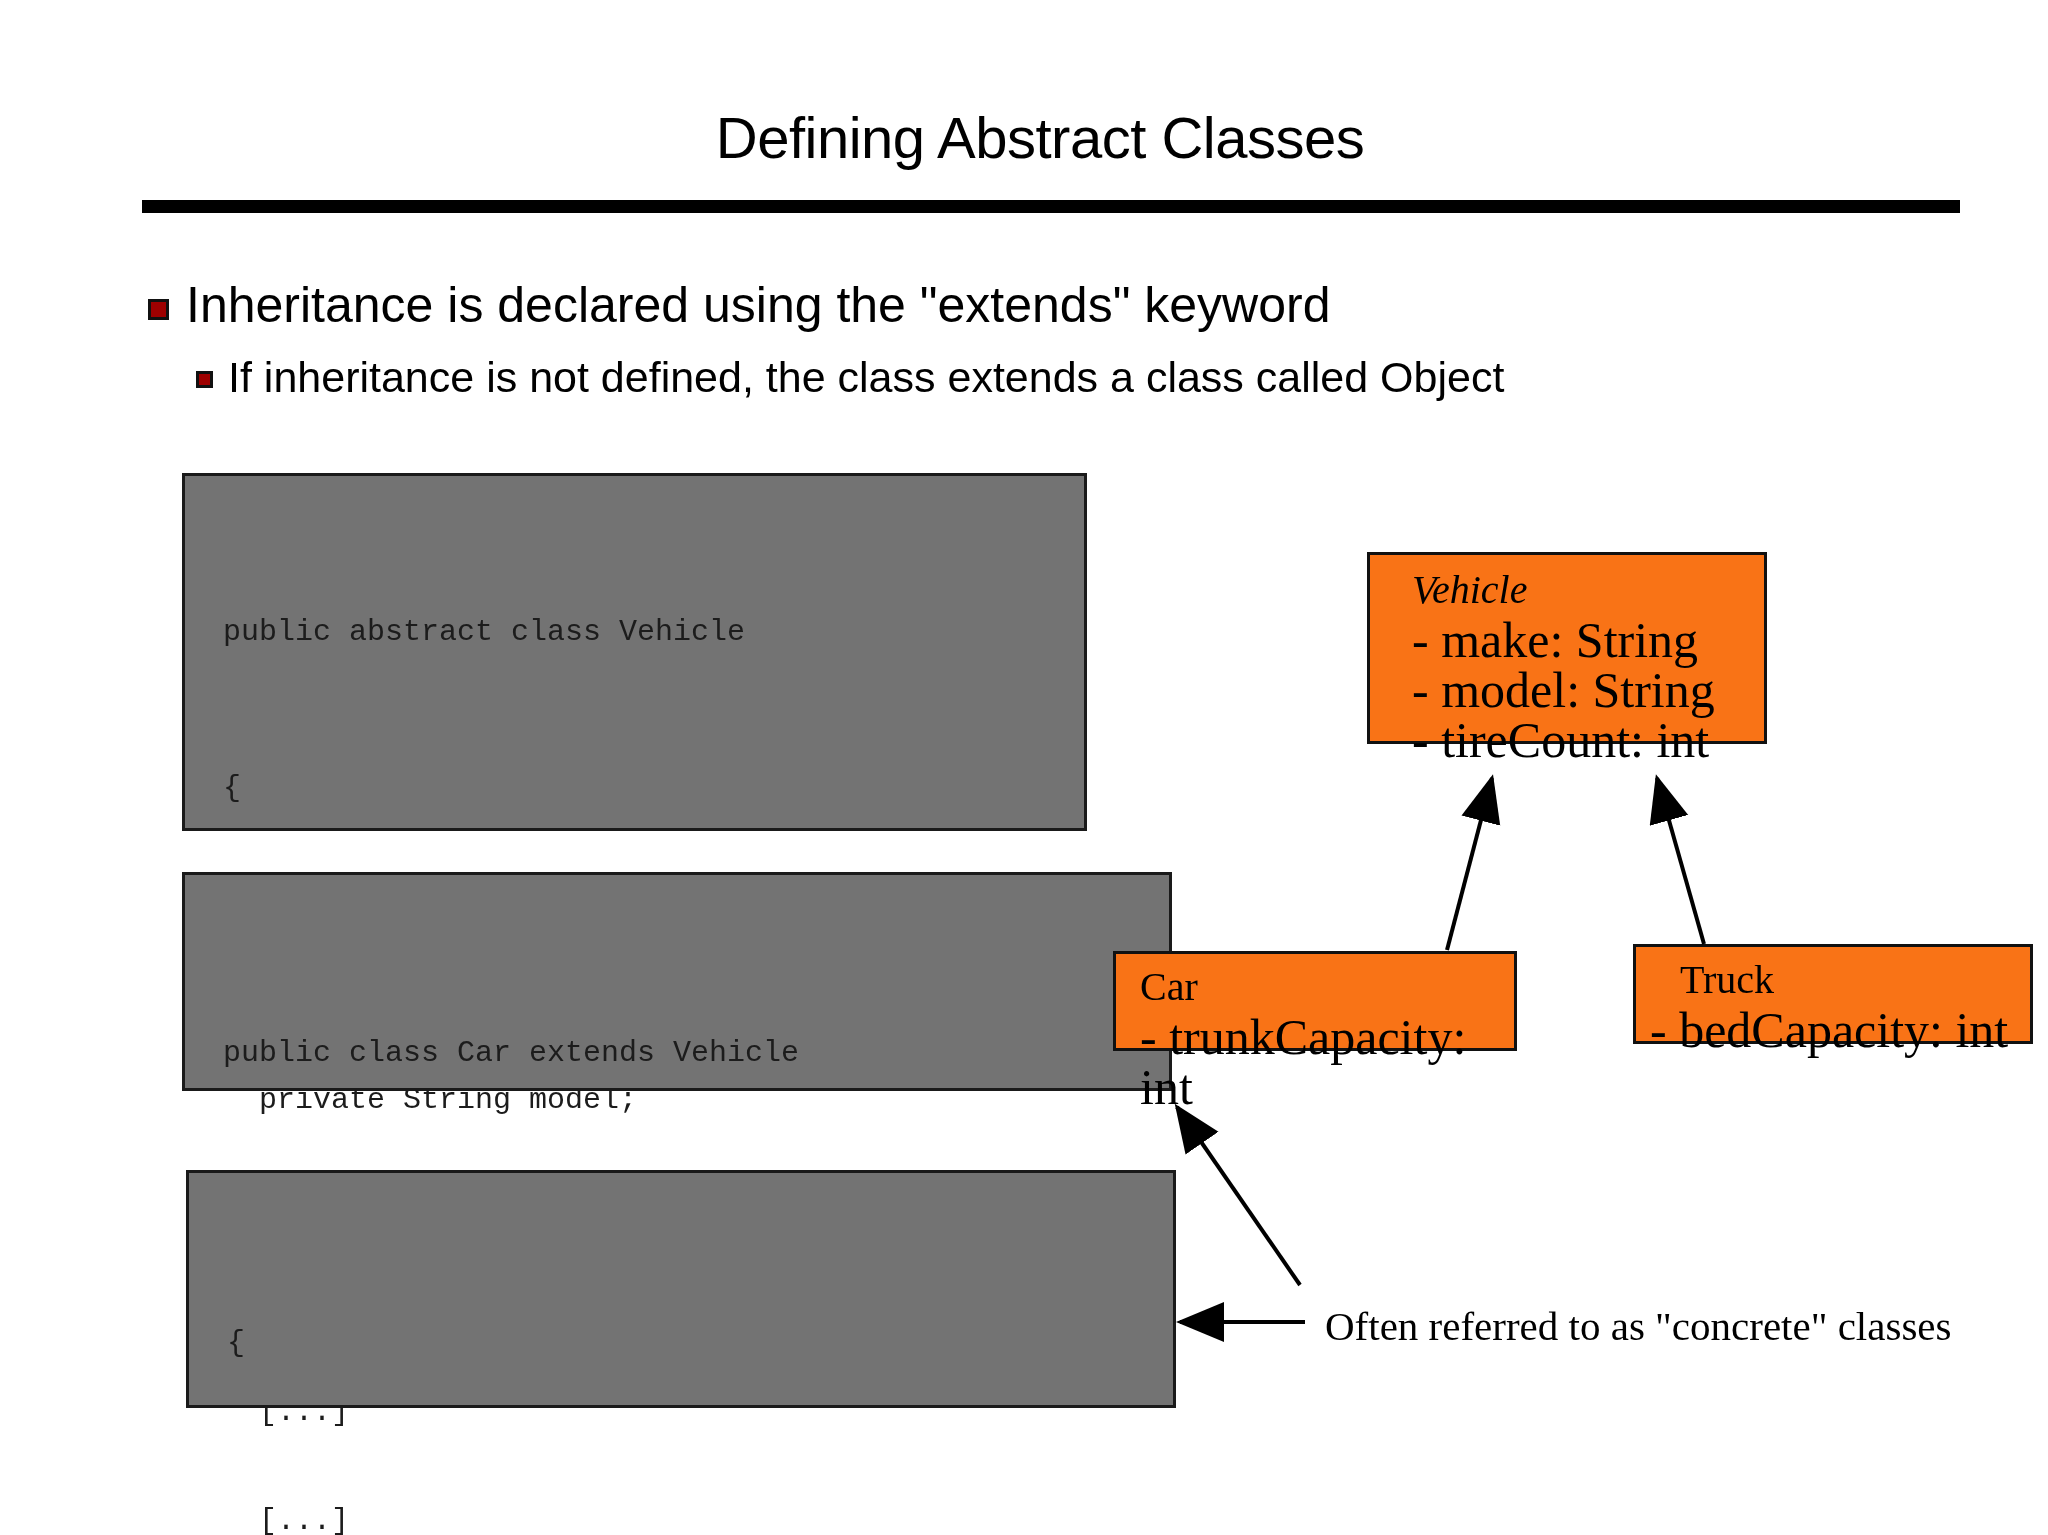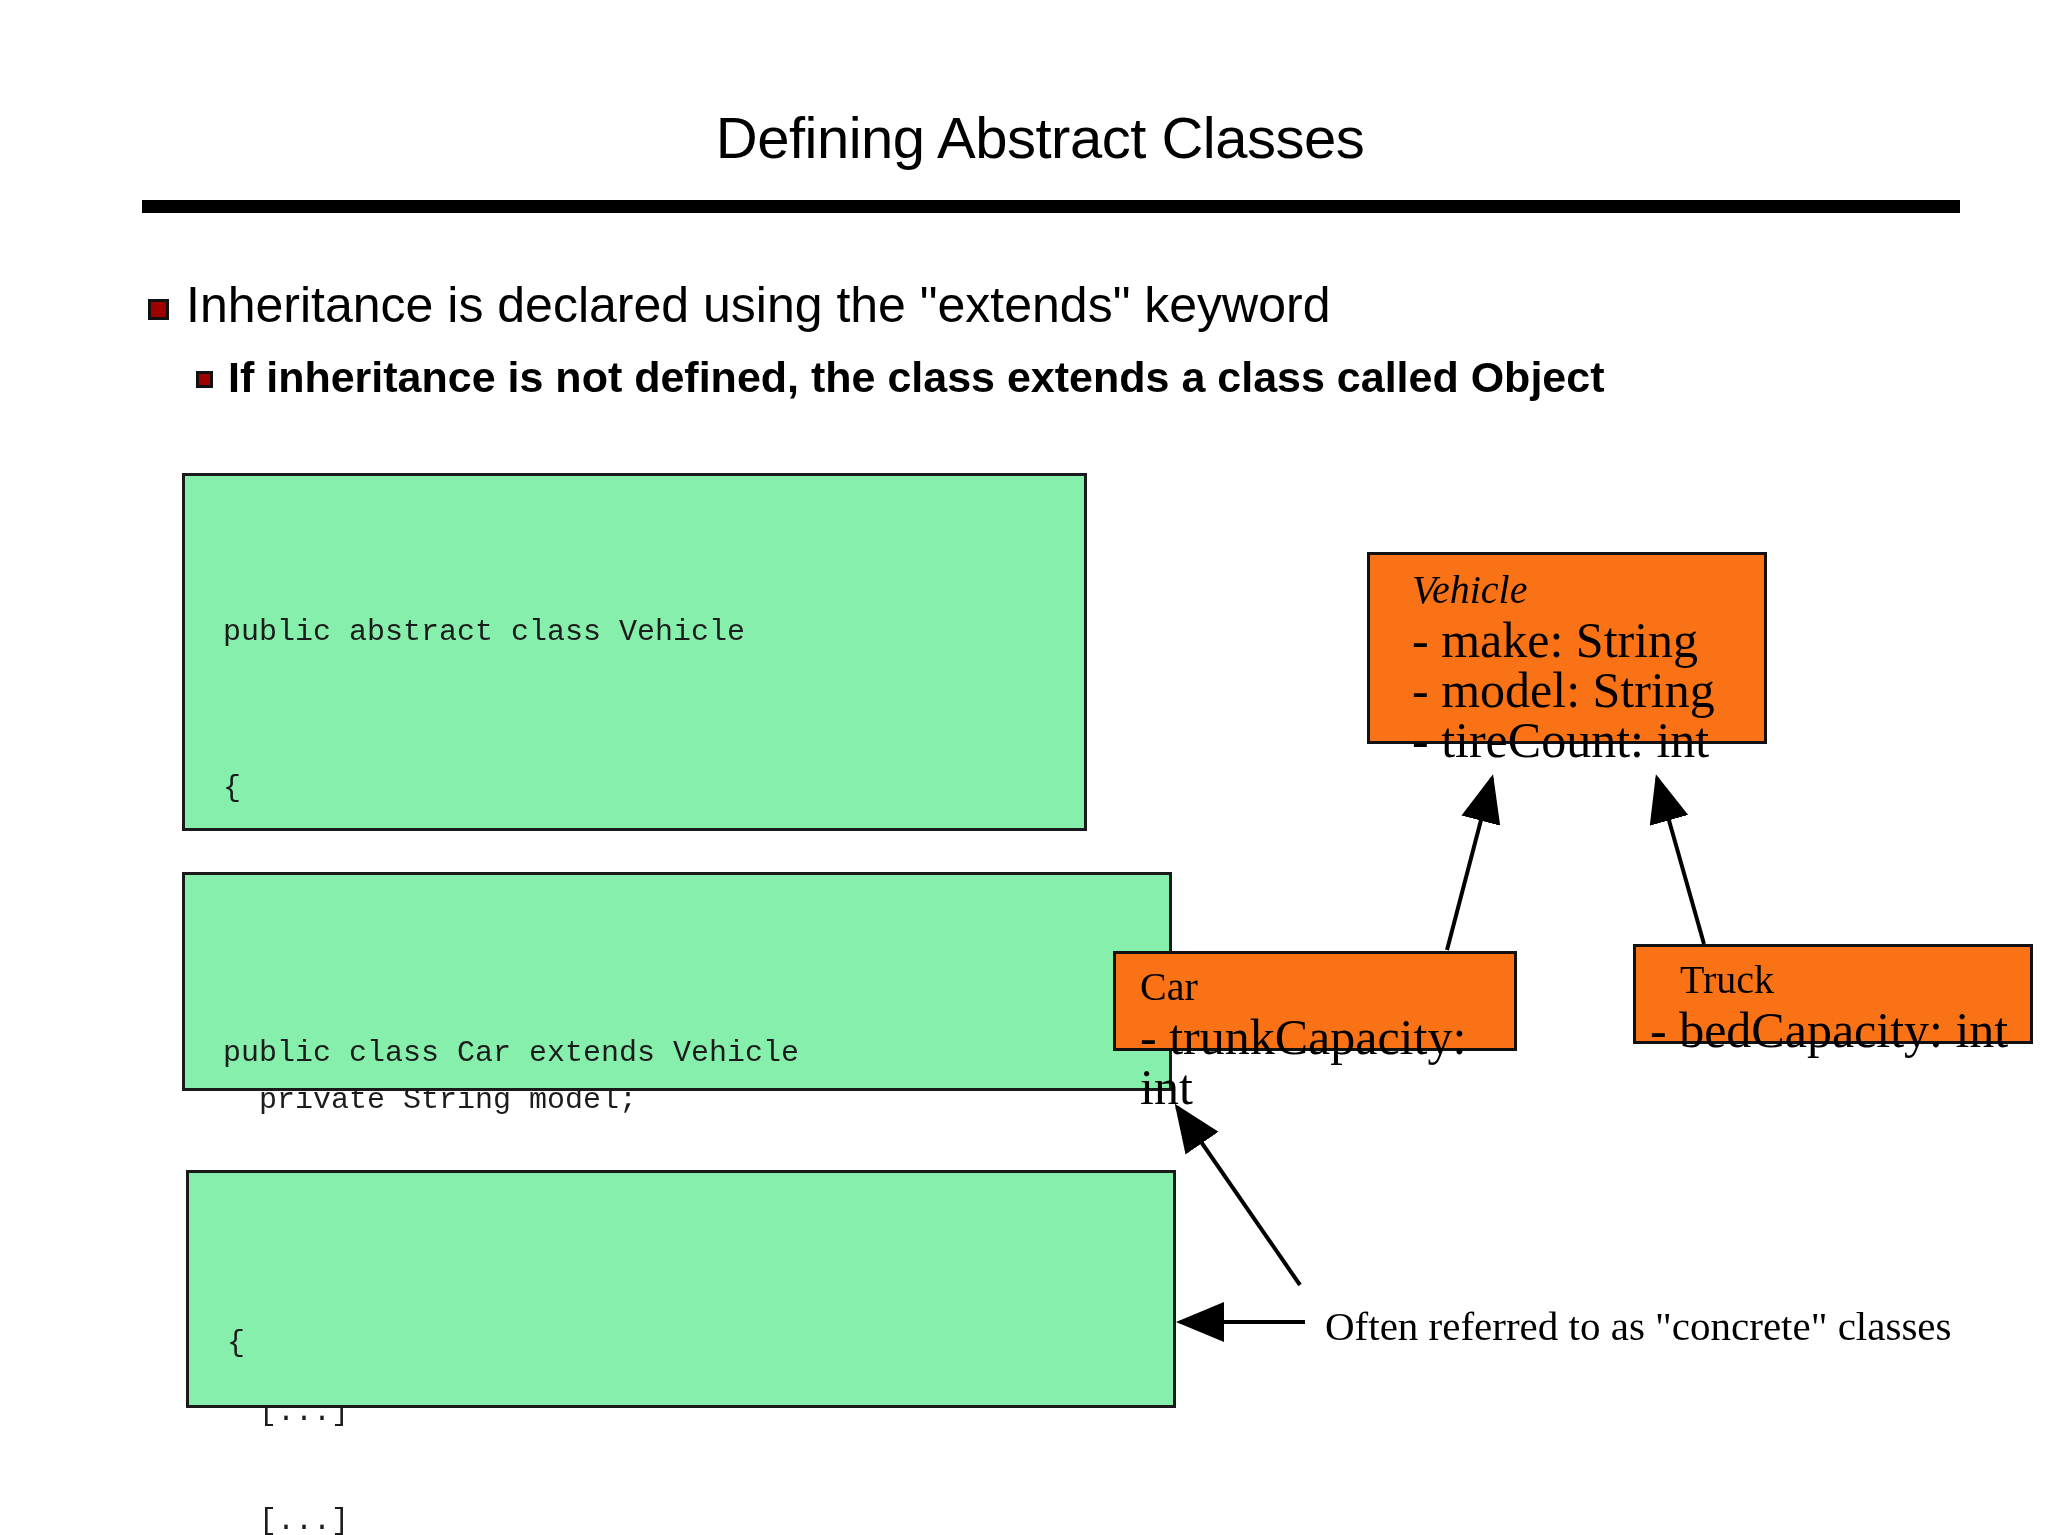--- a/index.html
+++ b/index.html
@@ -38,21 +38,21 @@
     background: #000000;
   }
 
   
   .bullet-row {
     position: absolute;
     display: flex;
     align-items: flex-start;
   }
   #bullet-1 { left: 148px; top: 279px; text-align: center; }
-  #bullet-2 { left: 196px; top: 355px; font-weight: bold; }
+  #bullet-2 { left: 196px; top: 355px; }
 
   .bullet-marker {
     flex: 0 0 auto;
     background: #9E0000;
     border: 3px solid #111111;
     box-sizing: border-box;
   }
   #bullet-1 .bullet-marker {
     width: 21px; height: 21px;
     margin-top: 20px;
@@ -68,21 +68,21 @@
     color: #000000;
     white-space: nowrap;
     line-height: 1.05;
   }
   #bullet-1 .bullet-text { font-size: 50px; }
   #bullet-2 .bullet-text { font-size: 43px; }
 
   
   .code-box {
     position: absolute;
-    background: #86efac;
+    background: #737373;
     border: 3px solid #1a1a1a;
     box-sizing: border-box;
     font-family: "Liberation Mono", "DejaVu Sans Mono", monospace;
     font-size: 30px;
     line-height: 52px;
     color: #1c1c1c;
     white-space: pre;
     padding: 26px 0 12px 38px;
   }
   #code-box-vehicle { left: 182px; top: 473px;  width: 905px; height: 358px; }

